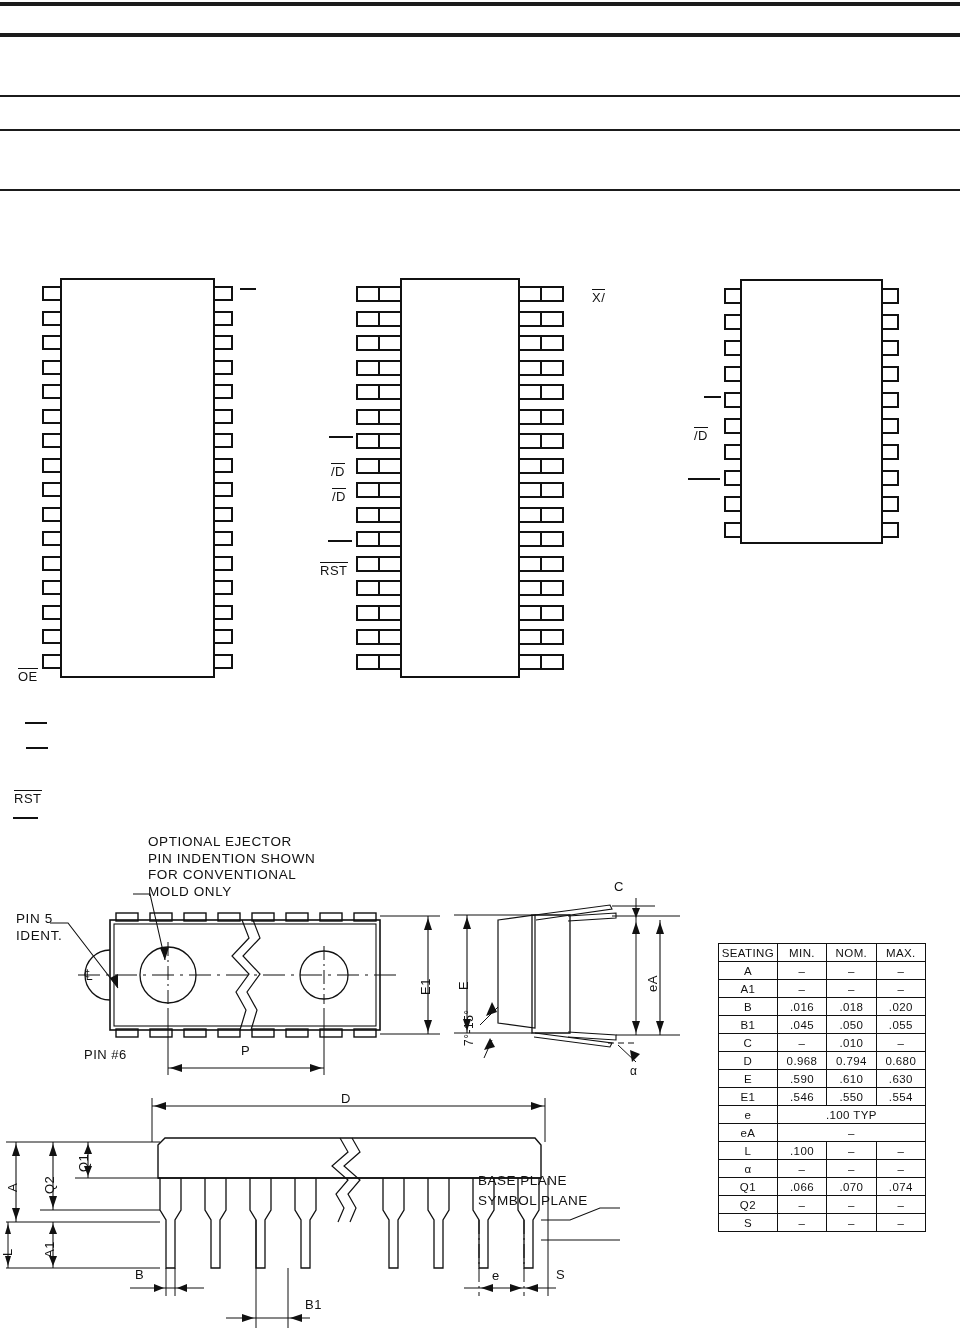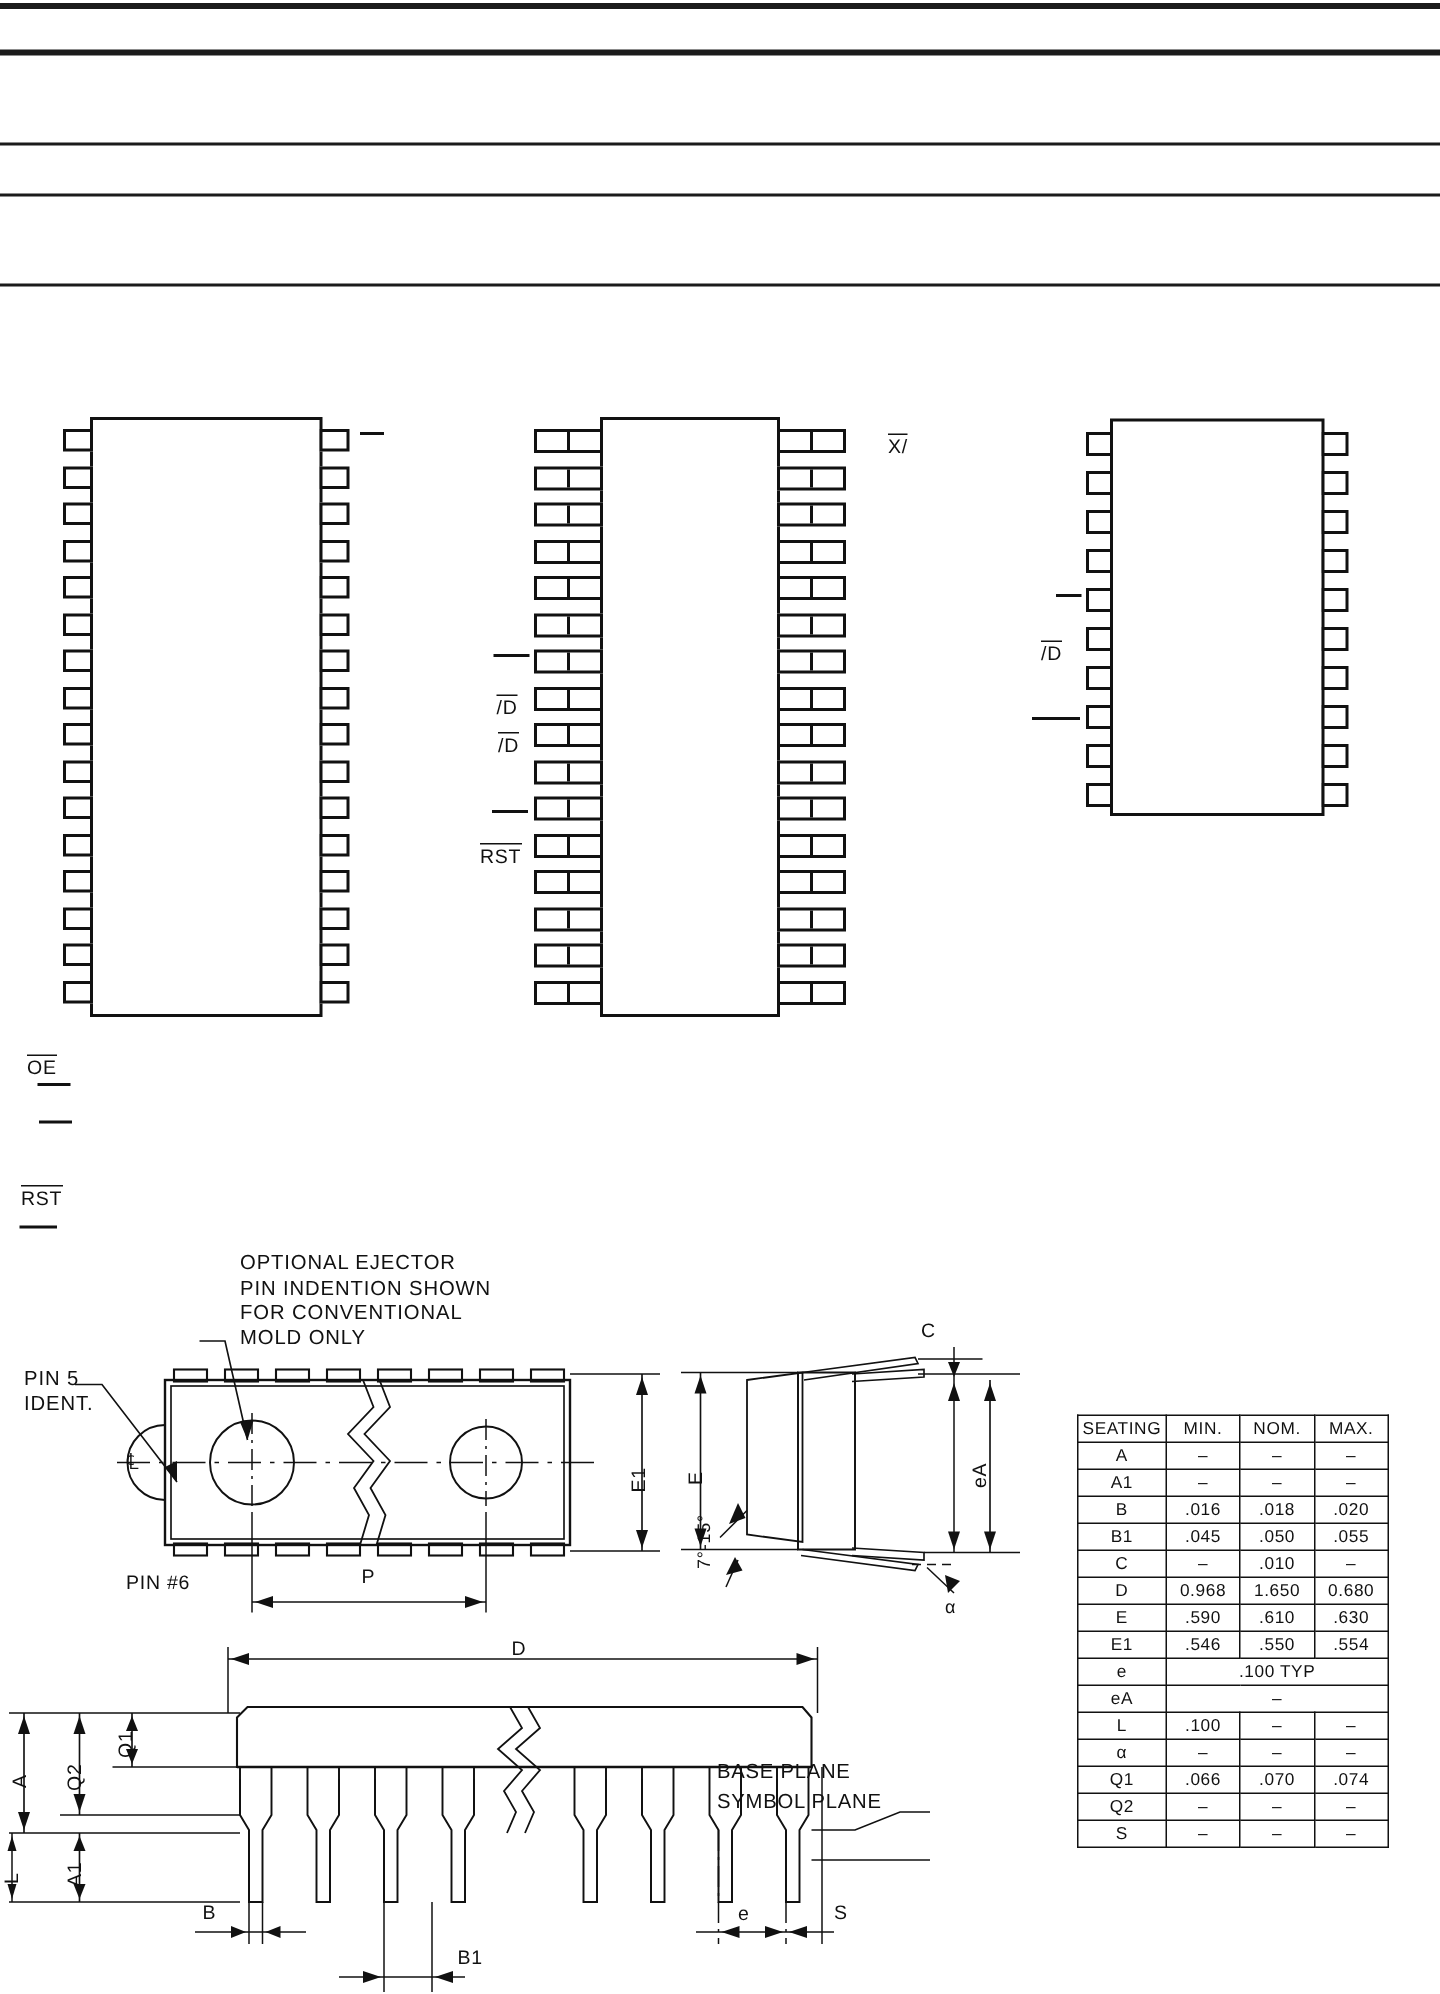--- a/index.html
+++ b/index.html
@@ -69,21 +69,21 @@
       <div class="pin" style="left: 213px; top: 271px; width: 20px; height: 15px;"></div>
       <div class="pin" style="left: 213px; top: 295.5px; width: 20px; height: 15px;"></div>
       <div class="pin" style="left: 213px; top: 320px; width: 20px; height: 15px;"></div>
       <div class="pin" style="left: 213px; top: 344.5px; width: 20px; height: 15px;"></div>
       <div class="pin" style="left: 213px; top: 369px; width: 20px; height: 15px;"></div>
       <div class="pin" style="left: 213px; top: 393.5px; width: 20px; height: 15px;"></div>
     </div>
 
   <div class="ovl" style="left:240px;top:28px;width:16px;"></div>
 
-  <div class="lbl" style="left:18px;top:443px;"><span class="ob">OE</span></div>
+  <div class="lbl" style="left:18px;top:408px;"><span class="ob">OE</span></div>
   <div class="ovl" style="left:25px;top:462px;width:22px;"></div>
   <div class="ovl" style="left:26px;top:487px;width:22px;"></div>
   <div class="lbl" style="left:14px;top:530px;"><span class="ob">RST</span></div>
   <div class="ovl" style="left:13px;top:557px;width:25px;"></div>
 </div>
 
 <div class="pkg" style="left:320px;top:260px;width:310px;height:440px;">
   <div class="body-rect" style="left:80px;top:18px;width:120px;height:400px;"></div>
   <div id="mid-pins-L">
       <div class="pin2" style="left: 36px; top: 26px; width: 46px; height: 16px;"></div>
@@ -208,21 +208,21 @@
     <line x1="428" y1="96" x2="428" y2="214" stroke="#111" stroke-width="1.1"></line>
     <polygon points="428,98 424,110 432,110" fill="#111"></polygon>
     <polygon points="428,212 424,200 432,200" fill="#111"></polygon>
 
     <line x1="168" y1="188" x2="168" y2="255" stroke="#111" stroke-width="1"></line>
     <line x1="324" y1="188" x2="324" y2="255" stroke="#111" stroke-width="1"></line>
     <line x1="168" y1="248" x2="324" y2="248" stroke="#111" stroke-width="1.1"></line>
     <polygon points="170,248 182,244 182,252" fill="#111"></polygon>
     <polygon points="322,248 310,244 310,252" fill="#111"></polygon>
   </svg>
-  <div class="note" style="left:160px;top:14px;">OPTIONAL EJECTOR
+  <div class="note" style="left:148px;top:14px;">OPTIONAL EJECTOR
 PIN INDENTION SHOWN
 FOR CONVENTIONAL
 MOLD ONLY</div>
   <div class="note" style="left:16px;top:91px;">PIN 5
 IDENT.</div>
   <div class="lbl" style="left:84px;top:228px;">PIN #6</div>
   <div class="lbl" style="left:84px;top:148px;font-size:15px;">℄</div>
   <div class="vlbl" style="left:418px;top:175px;">E1</div>
   <div class="lbl" style="left:241px;top:224px;">P</div>
 </div>
@@ -402,21 +402,21 @@
       </tr>
       <tr>
         <td class="sym">C</td>
         <td class="v">–</td>
         <td class="v">.010</td>
         <td class="v">–</td>
       </tr>
       <tr>
         <td class="sym">D</td>
         <td class="v">0.968</td>
-        <td class="v">1.650</td>
+        <td class="v">0.794</td>
         <td class="v">0.680</td>
       </tr>
       <tr>
         <td class="sym">E</td>
         <td class="v">.590</td>
         <td class="v">.610</td>
         <td class="v">.630</td>
       </tr>
       <tr>
         <td class="sym">E1</td>

